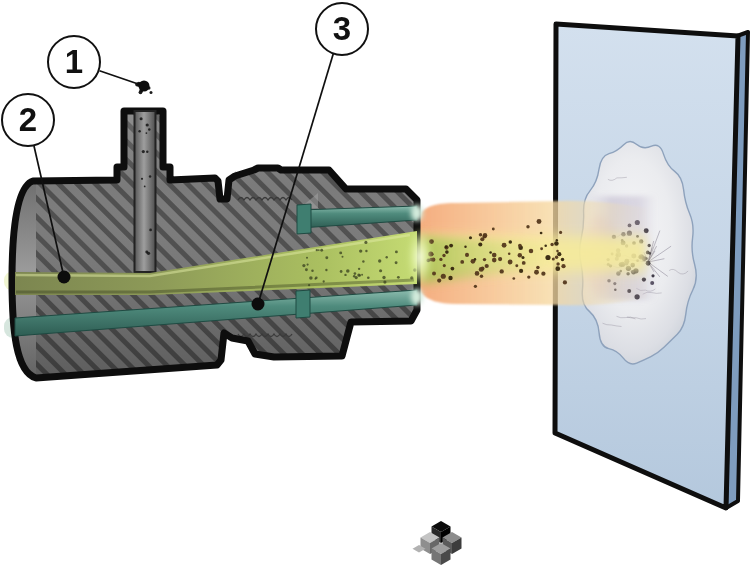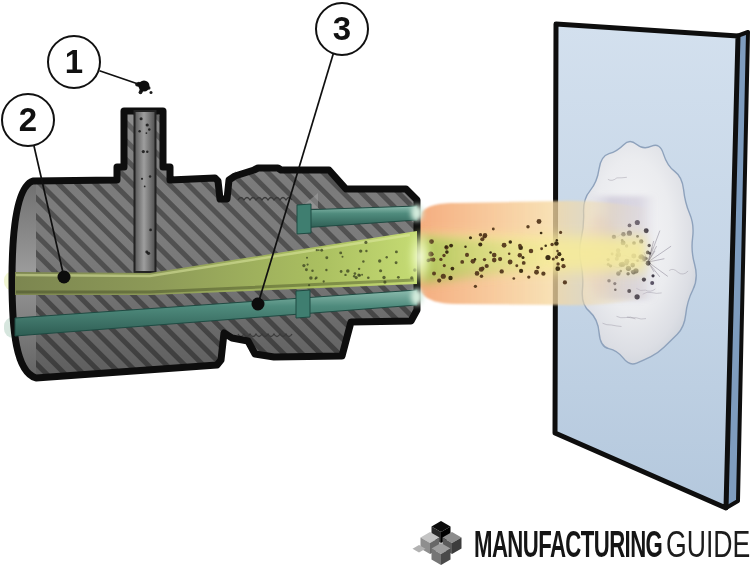--- a/index.html
+++ b/index.html
@@ -423,18 +423,14 @@
   <polygon points="40,13 49.5,18.5 40,24 30.5,18.5" fill="#8c8c8c"></polygon>
   <polygon points="30.5,18.5 40,24 40,35 30.5,29.5" fill="#5c5c5c"></polygon>
   <polygon points="49.5,18.5 40,24 40,35 49.5,29.5" fill="#3c3c3c"></polygon>
 
   <polygon points="29,24 38.5,29.5 29,35 19.5,29.5" fill="#9e9e9e"></polygon>
   <polygon points="19.5,29.5 29,35 29,46 19.5,40.5" fill="#757575"></polygon>
   <polygon points="38.5,29.5 29,35 29,46 38.5,40.5" fill="#4a4a4a"></polygon>
 
   <polygon points="7,26 13.5,29.8 7,33.6 0.5,29.8" fill="#b2b2b2"></polygon>
 </svg>
-<div id="brand">
-  <span id="brand-bold">MANUFACTURING</span>
-  <span id="brand-light">GUIDE</span>
+
 </div>
 
-</div>
-
 </body></html>

